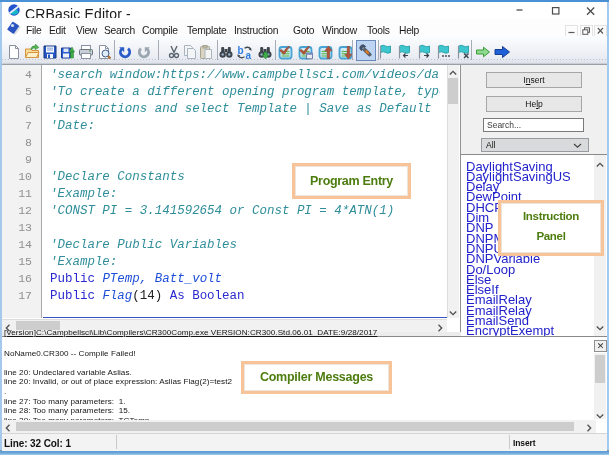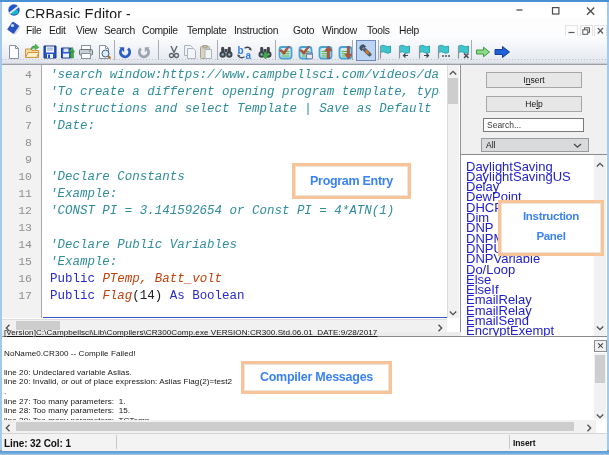--- a/index.html
+++ b/index.html
@@ -24,40 +24,40 @@
 #toolbar { left:2px; top:36px; width:605px; height:28px; background:linear-gradient(#fcfdfe,#e9ecf2 80%,#dfe3ea); border-bottom:1px solid #c9cdd6; }
 .tsep { top:3px; width:1px; height:20px; background:#a7adb6; }
 
 #edarea { left:2px; top:64px; width:605px; height:271px; background:#fff; border-top:1px solid #9aa0a6; }
 #gutter { left:2px; top:65px; width:40px; height:253px; background:#f2f2f2; border-right:1px solid #a9a9a9; }
 .lnum { position:absolute; right:5px; width:30px; text-align:right; font-family:"Liberation Mono",monospace; font-size:11.5px; color:#8f8f8f; }
 #code { left:43px; top:67px; width:397px; height:253px; overflow:hidden; background:#fff; }
 .cl { position:absolute; left:7px; white-space:pre; font-family:"Liberation Mono",monospace; font-size:12.5px; letter-spacing:-0.02px; }
 .cm { color:#2f8e9a; font-style:italic; }
 .kw { color:#2a2ad0; }
-.vr { color:#c2410c; font-style:italic; }
+.vr { color:#1d4ed8; font-style:italic; }
 .bk { color:#202020; }
 #bluln { left:43px; top:317px; width:404px; height:1px; background:#3a55c8; }
 
 .sbtrack { background:#f1f1f1; }
 .sbthumb { background:#cdcdcd; }
 
 #rpanel { left:460px; top:65px; width:147px; height:270px; background:#f0f0f0; border-left:1px solid #919191; }
 .btn { left:486px; width:96px; height:16px; background:#e7e7e7; border:1px solid #a6a6a6; font-size:8.5px; color:#111; text-align:center; line-height:14px; }
 #searchbox { left:483px; width:101px; height:14px; top:118px; background:#fff; border:1px solid #7a7a7a; font-size:8.5px; color:#3a3a3a; line-height:12px; padding-left:3px; }
 #allsel { left:481px; width:108px; height:14px; top:138px; background:#d9dadc; border:1px solid #979a9e; font-size:8.5px; color:#111; line-height:12px; padding-left:4px; }
 #ilist { left:461px; top:154px; width:146px; height:182px; background:#fff; border-top:1px solid #8a8a8a; overflow:hidden; }
 .li { position:absolute; left:5px; font-size:13px; color:#2222cc; white-space:nowrap; }
 
 #cpane { left:2px; top:336px; width:605px; height:97px; background:#fff; border-top:1px solid #8a8a8a; }
 .cline { position:absolute; left:4px; font-size:8.1px; color:#141414; white-space:pre; letter-spacing:0.05px; }
 
 #status { left:2px; top:433px; width:605px; height:18px; background:#f3f3f3; border-top:1px solid #d5d5d5; }
 
-.olabel { border:3px solid rgba(246,186,135,0.85); background:#fff; box-shadow:0 0 0 1px #eee4da inset; color:#3b82f6; font-weight:bold; text-align:center; }
+.olabel { border:3px solid rgba(246,186,135,0.85); background:#fff; box-shadow:0 0 0 1px #eee4da inset; color:#4d7c0f; font-weight:bold; text-align:center; }
 </style>
 </head>
 <body>
 <div id="win">
 
   <div class="abs" id="btop"></div>
   <div class="abs" id="bleft"></div>
   <div class="abs" id="bright"></div>
   <div class="abs" id="bbot"></div>
 

